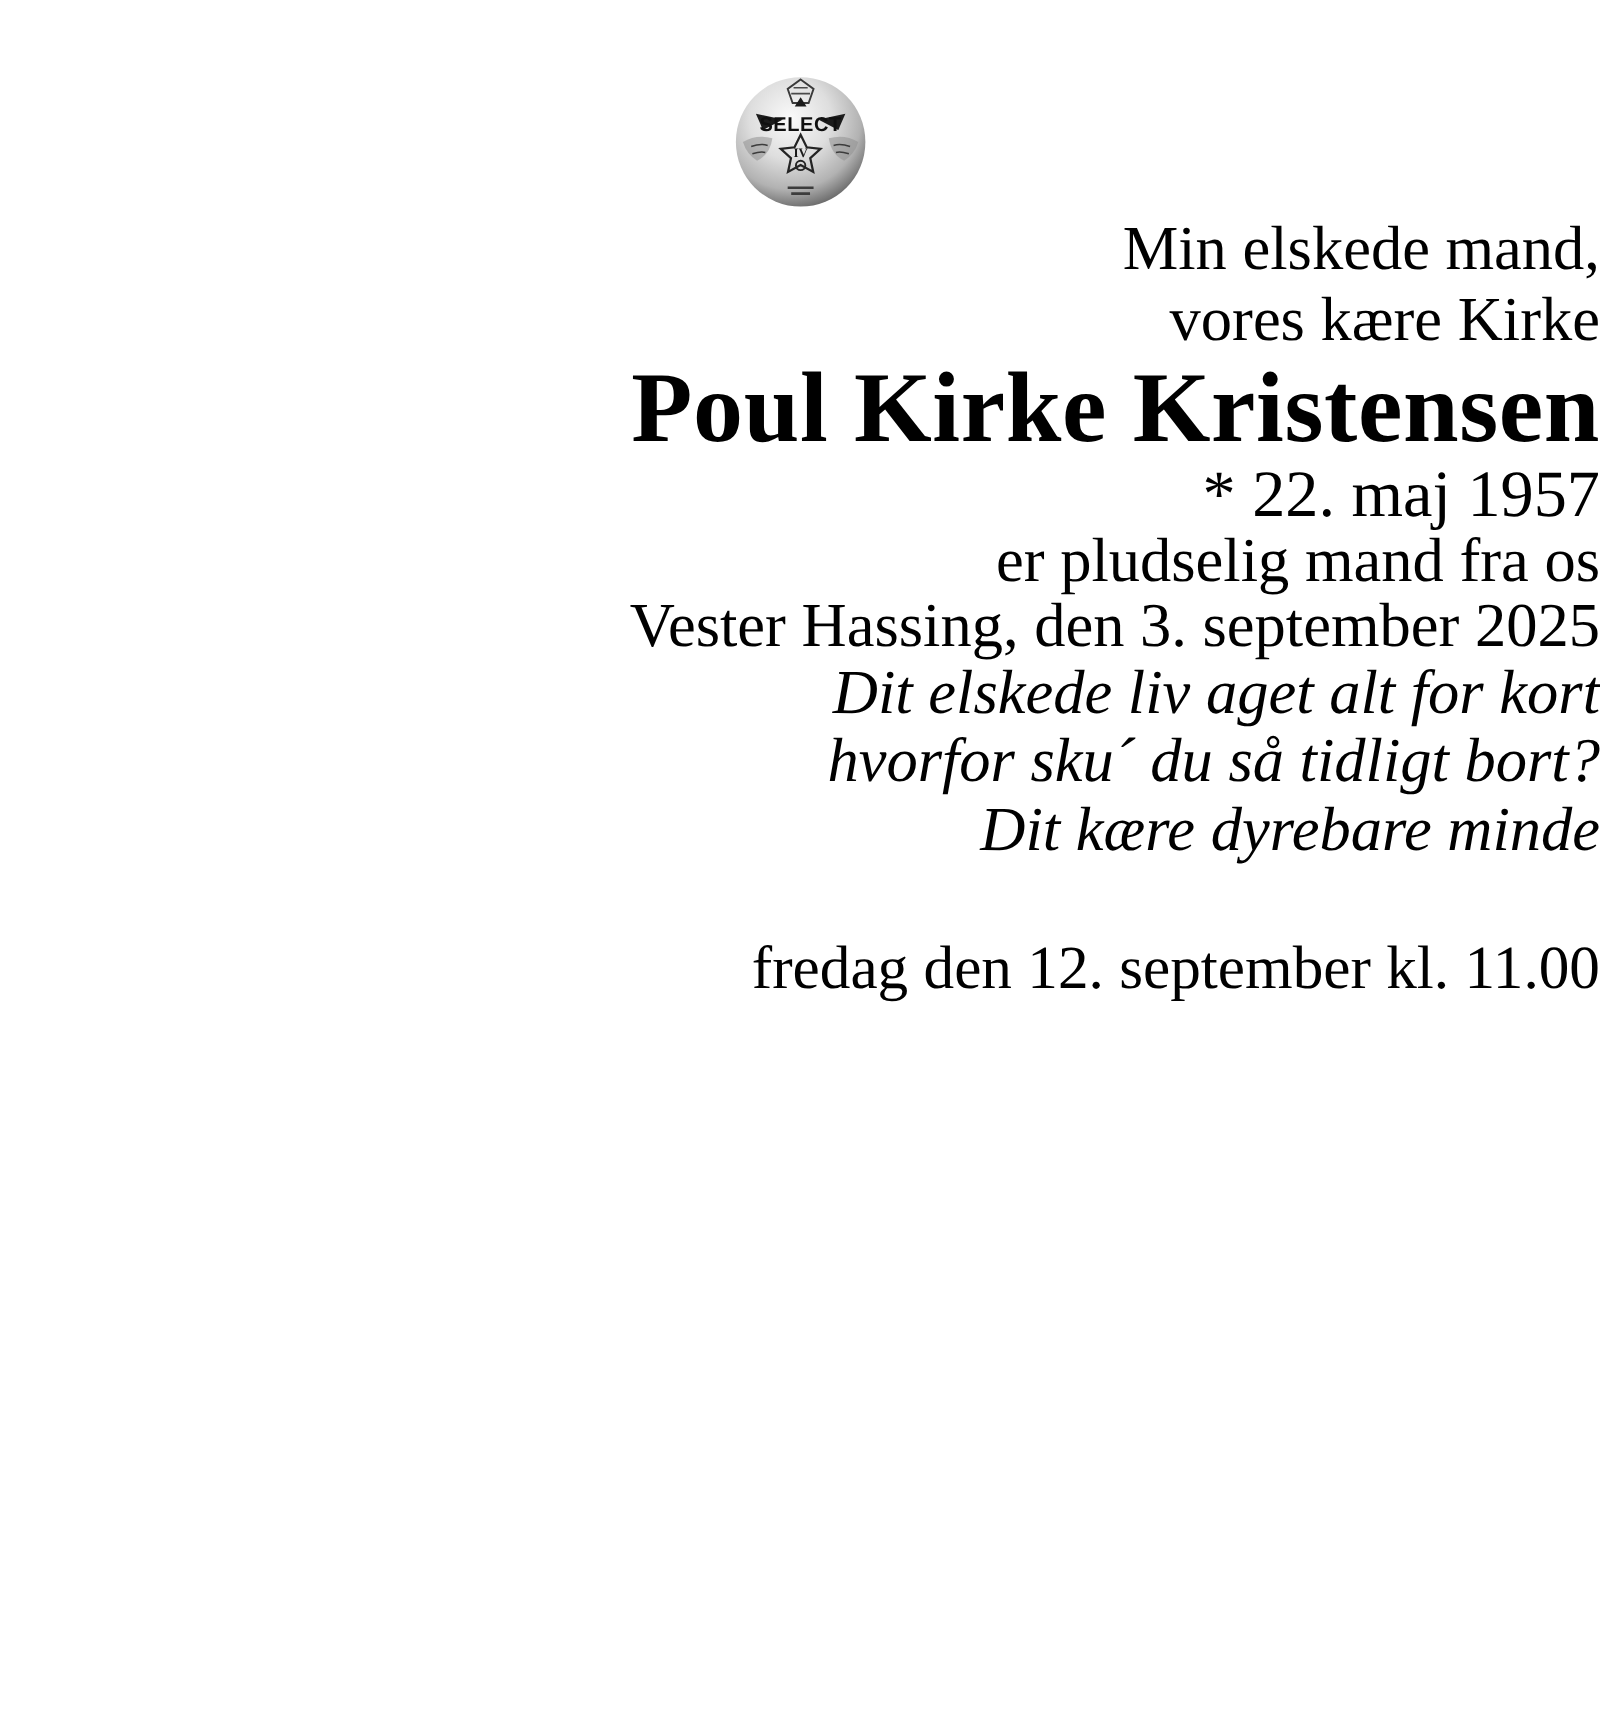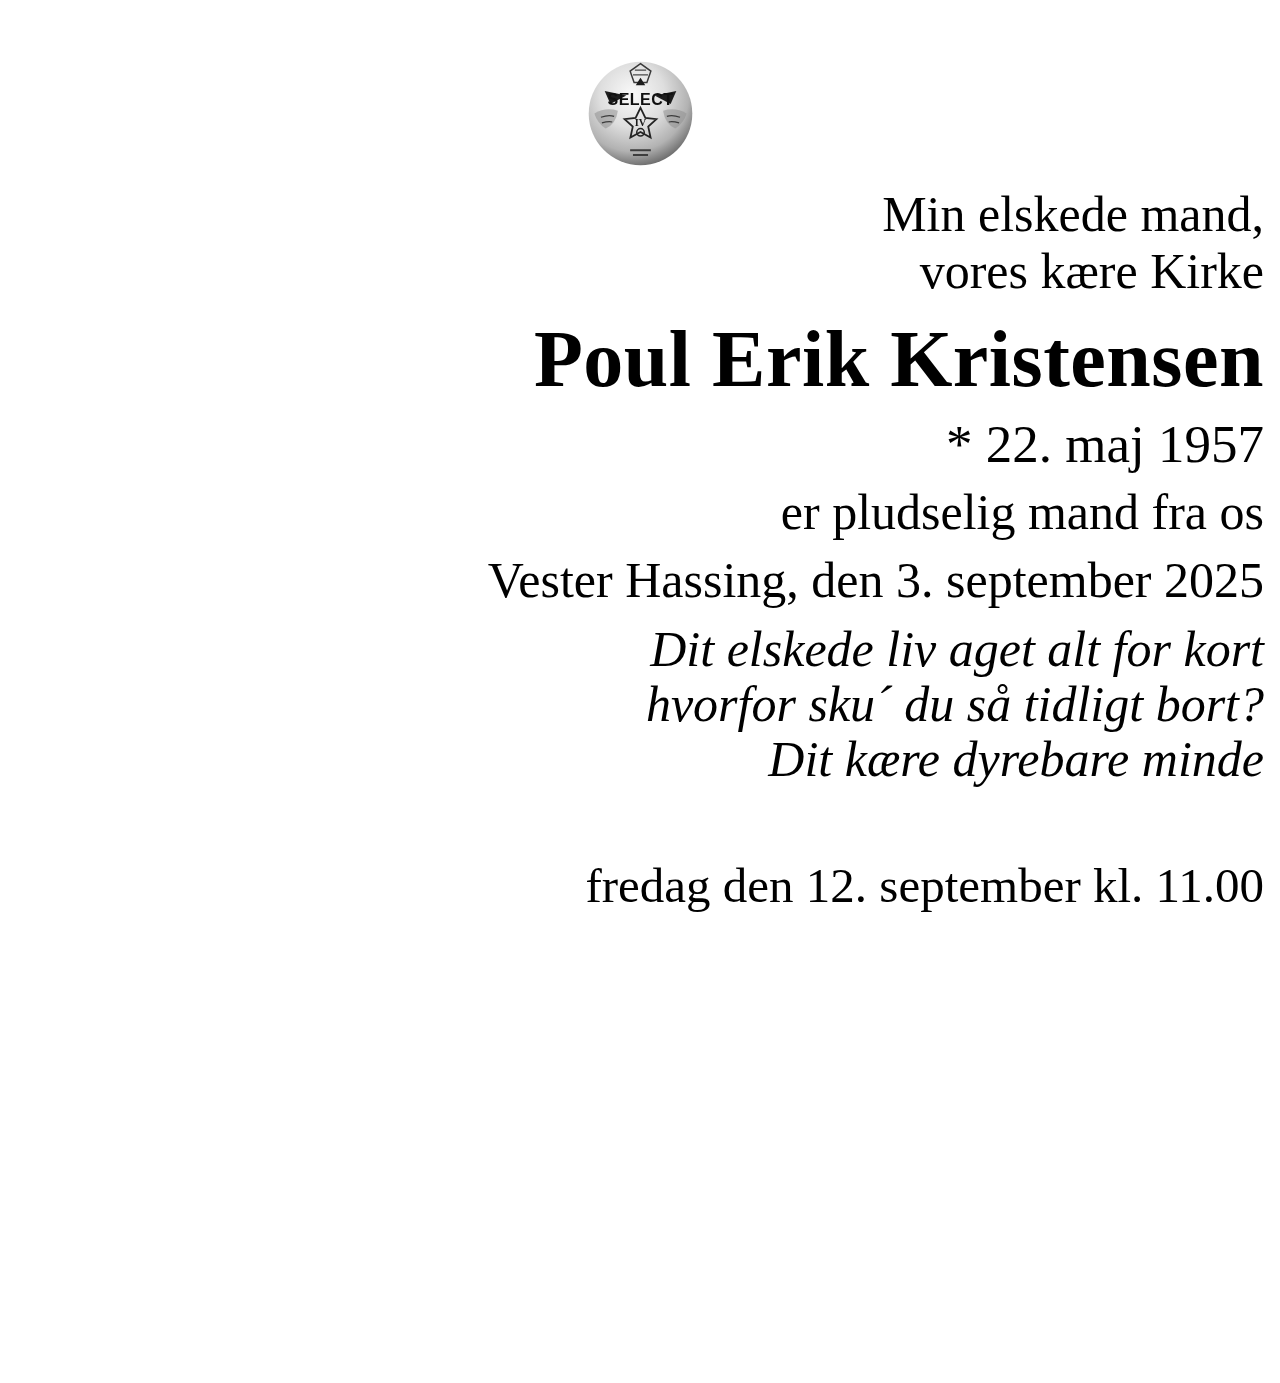--- a/index.html
+++ b/index.html
@@ -13,21 +13,21 @@
     color: #000000;
     font-family: "Liberation Serif", serif;
     overflow: hidden;
   }
   .notice {
     width: 1280px;
     text-align: right;
     padding-top: 57px;
     box-sizing: border-box;
   }
-  .notice p, .notice h1 { margin: 16px; }
+  .notice p, .notice h1 { margin: 0; }
 
   .ball-wrap {
     width: 113px;
     height: 113px;
     margin: 0 auto;
     display: block;
   }
 
   .intro {
     margin-top: 20px;
@@ -98,21 +98,21 @@
     <path d="M102 64 q-8 -3 -14 -1 M101 70 q-7 -2 -11 -1" stroke="#3c3c3c" stroke-width="1.3" fill="none"></path>
 
     <path d="M49 99 h22 M52 104 h16" stroke="#3c3c3c" stroke-width="2.2" fill="none"></path>
   </svg>
 
   <p class="intro">
     <span>Min elskede mand,</span><br>
     <span>vores kære Kirke</span>
   </p>
 
-  <h1 class="deceased-name">Poul Erik Kristensen</h1>
+  <h1 class="deceased-name">Poul Kirke Kristensen</h1>
 
   <p class="birth-line">* 22. maj 1957</p>
 
   <p class="death-line">er pludselig mand fra os</p>
 
   <p class="place-line">Vester Hassing, den 3. september 2025</p>
 
   <p class="poem">
     <span>Dit elskede liv aget alt for kort</span><br>
     <span>hvorfor sku´ du så tidligt bort?</span><br>

